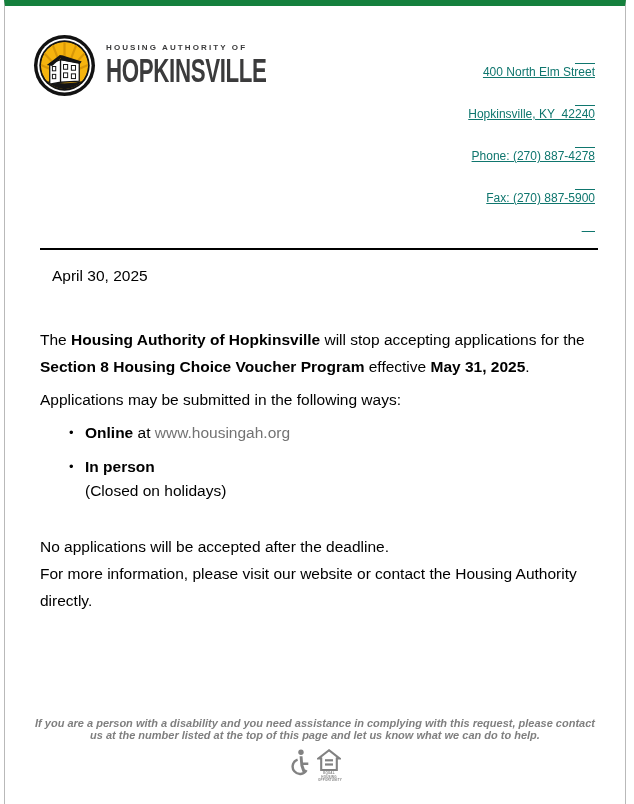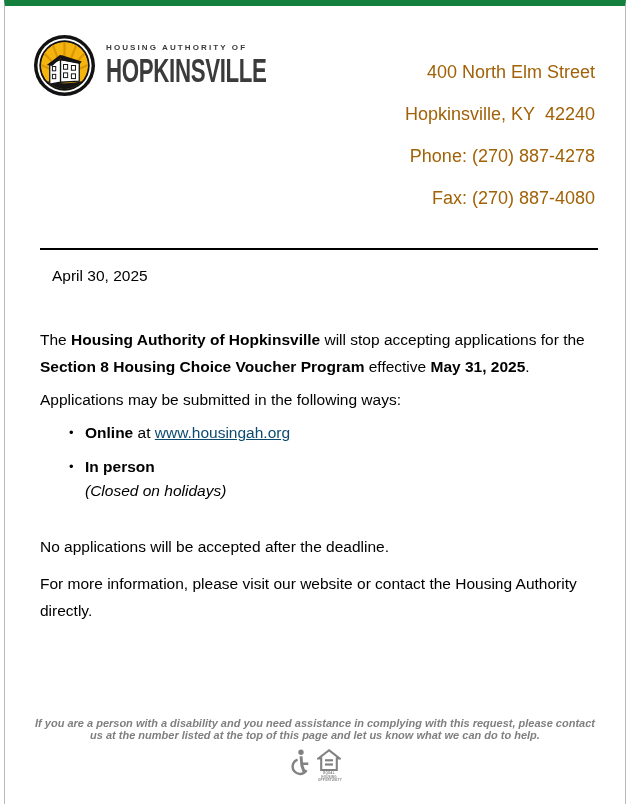--- a/index.html
+++ b/index.html
@@ -7,40 +7,40 @@
        font-family:"Liberation Sans","DejaVu Sans",sans-serif;color:#000;}
   .page{position:absolute;left:4px;top:0;width:620px;height:803px;background:#fff;
         border-left:1px solid #b9b9b9;border-right:1px solid #b9b9b9;border-top:6px solid #15803d;}
   
   .hdr{display:flex;justify-content:space-between;align-items:flex-start;padding:28px 30px 0 28px;}
   .brand{display:flex;align-items:flex-start;}
   .brand-text{margin-left:10px;padding-top:9px;}
   .brand-small{font-size:8px;font-weight:700;letter-spacing:2.1px;color:#3b3b3c;white-space:nowrap;}
   .brand-large{font-size:31px;font-weight:700;color:#3b3b3c;letter-spacing:-.5px;white-space:nowrap;
                transform:scale(.72,1.05);transform-origin:0 0;width:150px;margin-top:1px;}
-  .contact{text-align:right;font-size:18px;line-height:14px;color:#a16207;padding-top:3px;white-space:pre-wrap;}
+  .contact{text-align:right;font-size:12px;line-height:14px;color:#0f766e;padding-top:3px;white-space:pre-wrap;text-decoration:underline;}
   .rule{height:2px;background:#000;margin:15px 27px 0 35px;}
   
   .content{padding:0 30px 0 35px;}
   .date{margin:16px 12px 0;font-size:15.5px;line-height:20px;}
   .titles{margin-top:44px;text-align:center;font-weight:700;font-size:15.5px;line-height:22px;}
   .title3{margin-top:13px;}
   .caret{display:inline-block;width:2px;height:18px;background:#000;margin-left:5px;vertical-align:-3px;}
   .para{margin:0;font-size:15.5px;line-height:27px;}
   .p1{margin-top:40px;}
   .p2{margin-top:6px;}
   .p3{margin-top:30px;}
-  .p4{margin-top:10px;}
+  .p4{}
   b,strong{font-weight:700;}
   .blist{list-style:none;margin:8px 0 0;padding:0 0 0 45px;}
   .blist li{position:relative;font-size:15.5px;line-height:24px;}
   .blist li + li{margin-top:10px;}
   .blist li::before{content:"\2022";position:absolute;left:-16px;top:0;font-size:13px;}
-  .link{color:#0c4a6e;text-decoration:underline;cursor:pointer;}
-  .closed{font-style:italic;font-weight:400;}
+  .link{color:#737373;cursor:pointer;}
+  .closed{font-weight:400;}
   
   .ftr{position:absolute;left:0;right:0;top:712px;text-align:center;}
   .disclaimer{margin:0 auto;width:565px;font-size:11px;font-style:italic;font-weight:700;
               color:#7f7f7f;line-height:11.5px;}
   .ficons{margin-top:8px;display:flex;justify-content:center;align-items:flex-start;gap:5px;}
   .eho{display:flex;flex-direction:column;align-items:center;width:26px;}
   .eho-text{font-size:3px;line-height:3.5px;color:#828282;font-weight:700;letter-spacing:.2px;
             text-align:center;width:22px;margin-top:1px;}
 </style>
 </head>
@@ -85,21 +85,21 @@
       </svg>
       <div class="brand-text">
         <div class="brand-small">HOUSING AUTHORITY OF</div>
         <div class="brand-large">HOPKINSVILLE</div>
       </div>
     </div>
     <div class="contact">
       <div>400 North Elm Street</div>
       <div>Hopkinsville, KY&nbsp; 42240</div>
       <div>Phone: (270) 887-4278</div>
-      <div>Fax: (270) 887-4080</div>
+      <div>Fax: (270) 887-5900</div>
     </div>
   </header>
 
   <div class="rule"></div>
 
   <div class="content">
     <p class="date">April 30, 2025</p>
 
 
     <p class="para p1"><span>The </span><strong>Housing Authority of Hopkinsville</strong><span> will stop accepting applications for the </span><strong>Section 8 Housing Choice Voucher Program</strong><span> effective </span><strong>May 31, 2025</strong><span>.</span></p>

